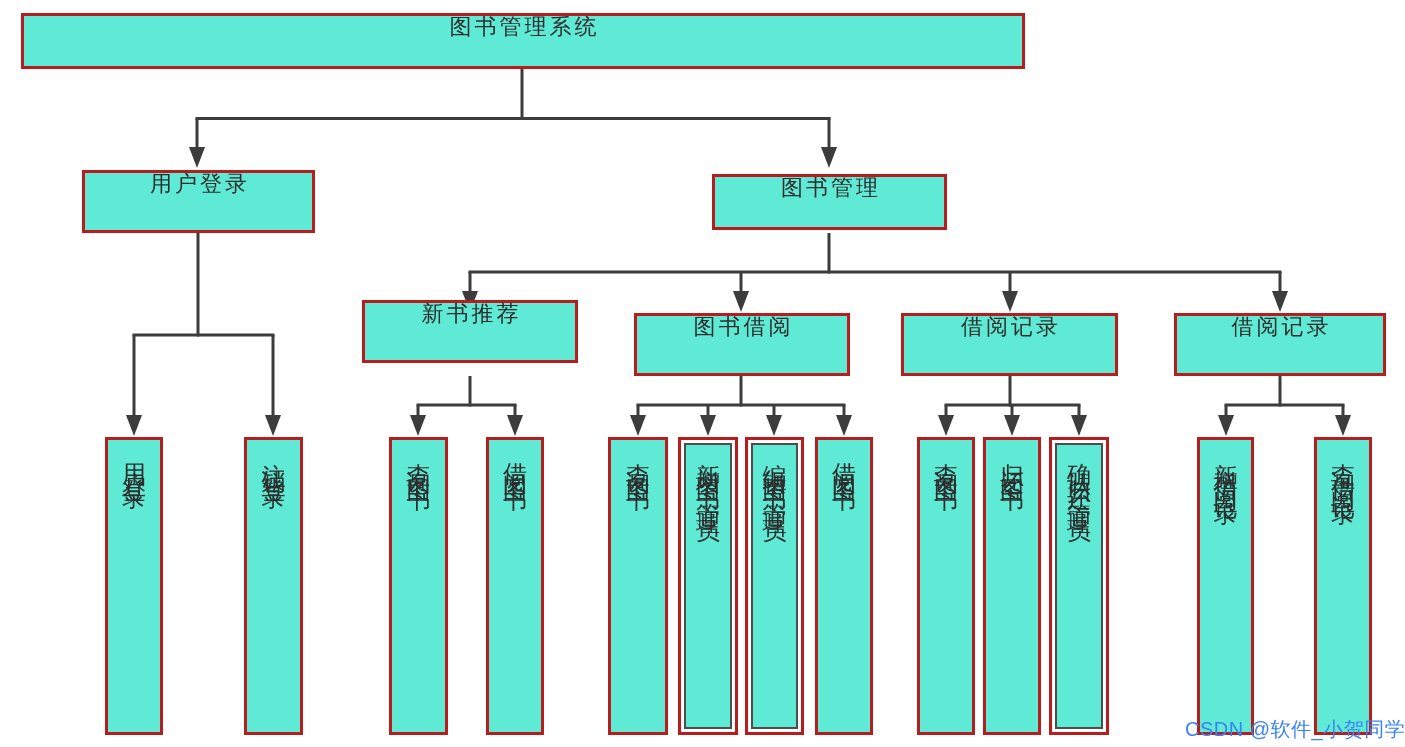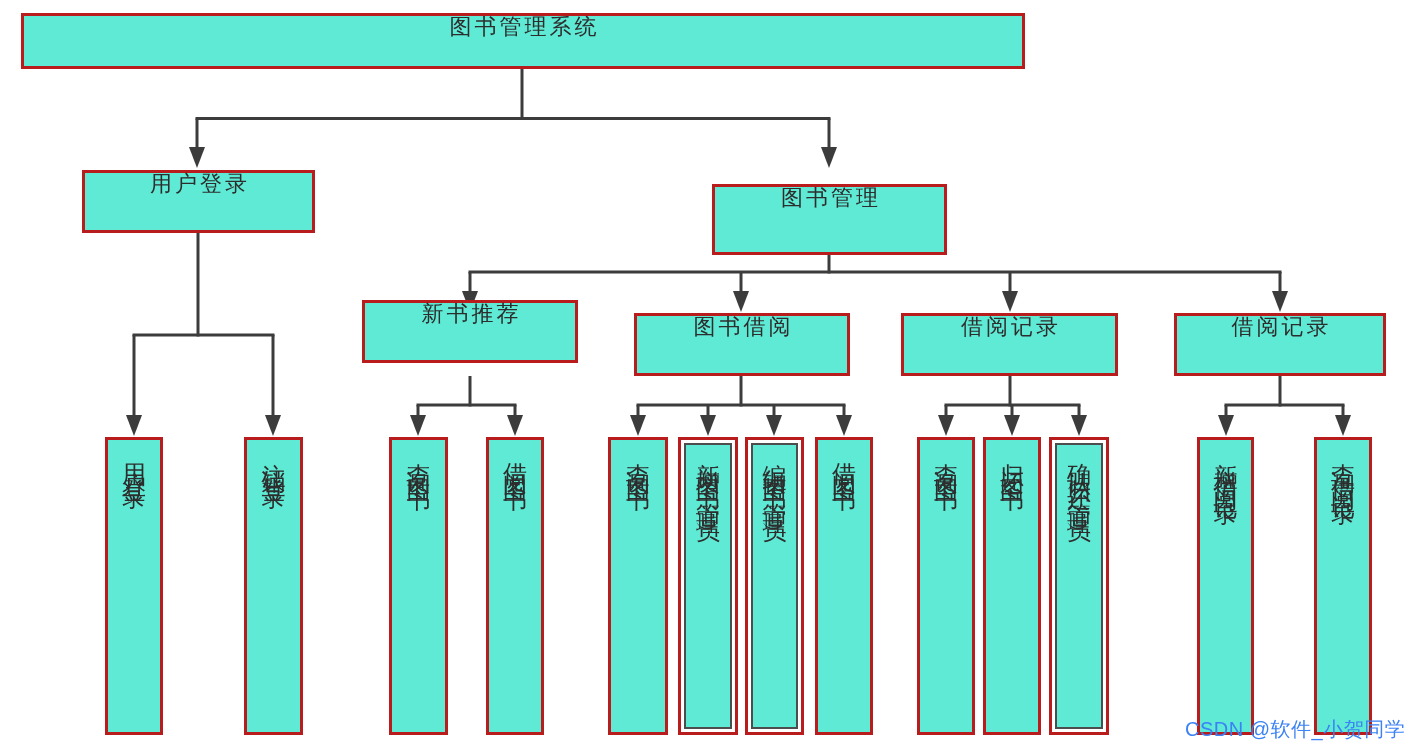--- a/index.html
+++ b/index.html
@@ -123,21 +123,21 @@
     </g>
   </svg>
 
   <div class="box hbox" style="left:21px; top:13px; width:1004px; height:56px;">
     <span class="lbl">图书管理系统</span>
   </div>
 
   <div class="box hbox" style="left:82px; top:170px; width:233px; height:63px;">
     <span class="lbl">用户登录</span>
   </div>
-  <div class="box hbox" style="left:712px; top:184px; width:235px; height:71px;">
+  <div class="box hbox" style="left:712px; top:174px; width:235px; height:56px;">
     <span class="lbl">图书管理</span>
   </div>
 
   <div class="box hbox" style="left:362px; top:300px; width:216px; height:63px;">
     <span class="lbl">新书推荐</span>
   </div>
   <div class="box hbox" style="left:634px; top:313px; width:216px; height:63px;">
     <span class="lbl">图书借阅</span>
   </div>
   <div class="box hbox" style="left:901px; top:313px; width:217px; height:63px;">

